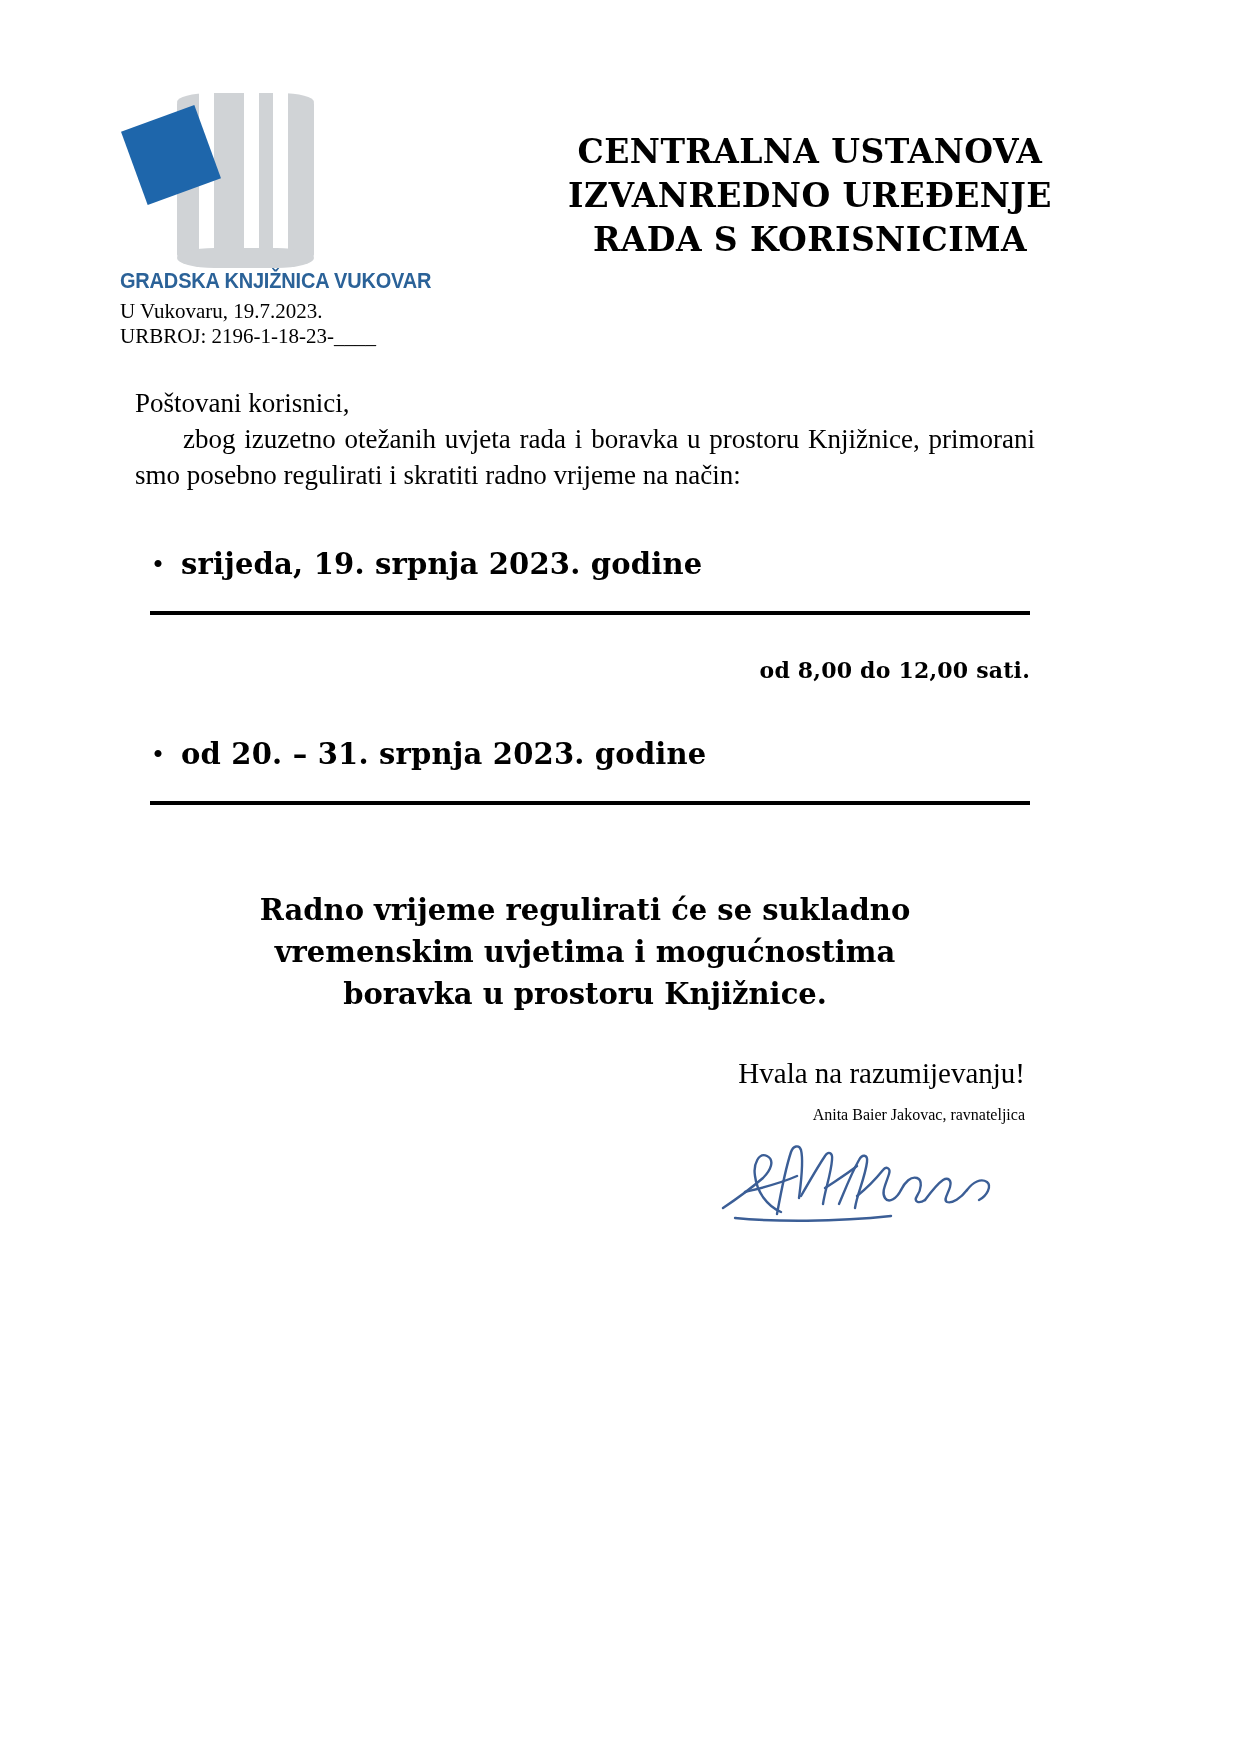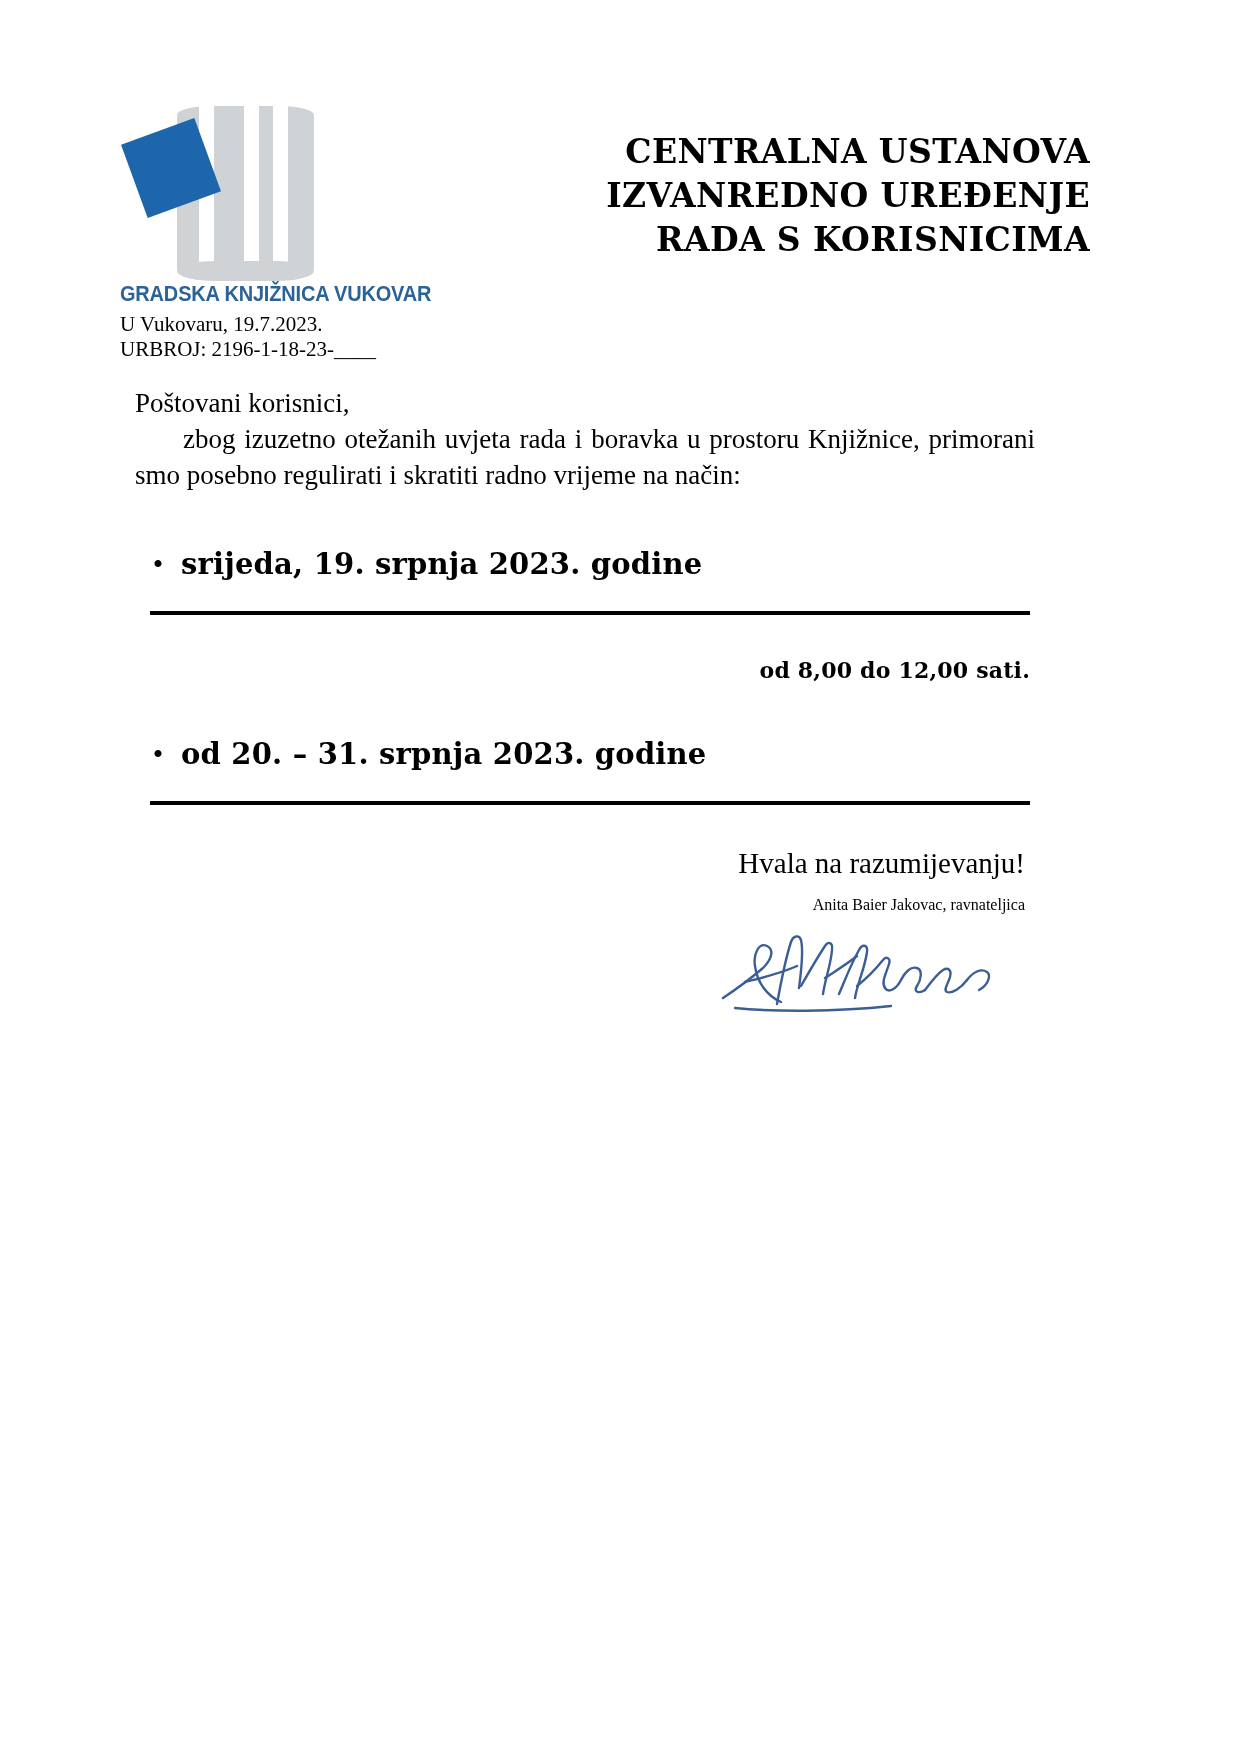--- a/index.html
+++ b/index.html
@@ -27,21 +27,21 @@
     position: absolute;
     top: 88px;
     left: 0;
     right: 0;
     height: 260px;
   }
 
   .logo-block {
     position: absolute;
     left: 118px;
-    top: 13px;
+    top: 0;
     width: 300px;
   }
 
   .logo-mark {
     position: relative;
     width: 200px;
     height: 175px;
     margin-left: 12px;
   }
 
@@ -112,21 +112,21 @@
     font-size: 21px;
     line-height: 25px;
     white-space: nowrap;
   }
 
   .title-block {
     position: absolute;
     left: 530px;
     top: 42px;
     width: 560px;
-    text-align: right;
+    text-align: center;
   }
   .title-line {
     font-family: "DejaVu Serif", "Liberation Serif", serif;
     font-weight: 700;
     font-size: 33px;
     line-height: 44px;
     letter-spacing: 0.4px;
     white-space: nowrap;
   }
 
@@ -273,20 +273,25 @@
     </div>
     <div class="rule"></div>
     <div class="hours">od 8,00 do 12,00 sati.</div>
 
     <div class="bullet-row">
       <span class="bullet-dot">•</span>
       <span class="bullet-text">od 20. – 31. srpnja 2023. godine</span>
     </div>
     <div class="rule"></div>
 
+    <div class="closing">
+      <div>Radno vrijeme regulirati će se sukladno</div>
+      <div>vremenskim uvjetima i mogućnostima</div>
+      <div>boravka u prostoru Knjižnice.</div>
+    </div>
 
     <div class="thanks">Hvala na razumijevanju!</div>
     <div class="signer">Anita Baier Jakovac, ravnateljica</div>
 
     <div class="signature">
       <svg width="300" height="110" viewBox="0 0 300 110" fill="none" stroke="#3b5e96" stroke-width="2.4" stroke-linecap="round" stroke-linejoin="round">
         <path d="M18 78 C30 70, 44 60, 58 48 C66 40, 70 30, 62 26 C54 22, 48 34, 50 46 C52 62, 62 76, 76 82"></path>
         <path d="M40 62 C56 58, 74 54, 92 46"></path>
         <path d="M72 84 C76 62, 80 40, 86 22 C88 16, 94 14, 96 20 C99 32, 96 52, 94 68"></path>
         <path d="M96 66 C104 52, 112 38, 120 26 C123 21, 128 22, 127 30 C126 44, 120 60, 118 74"></path>

